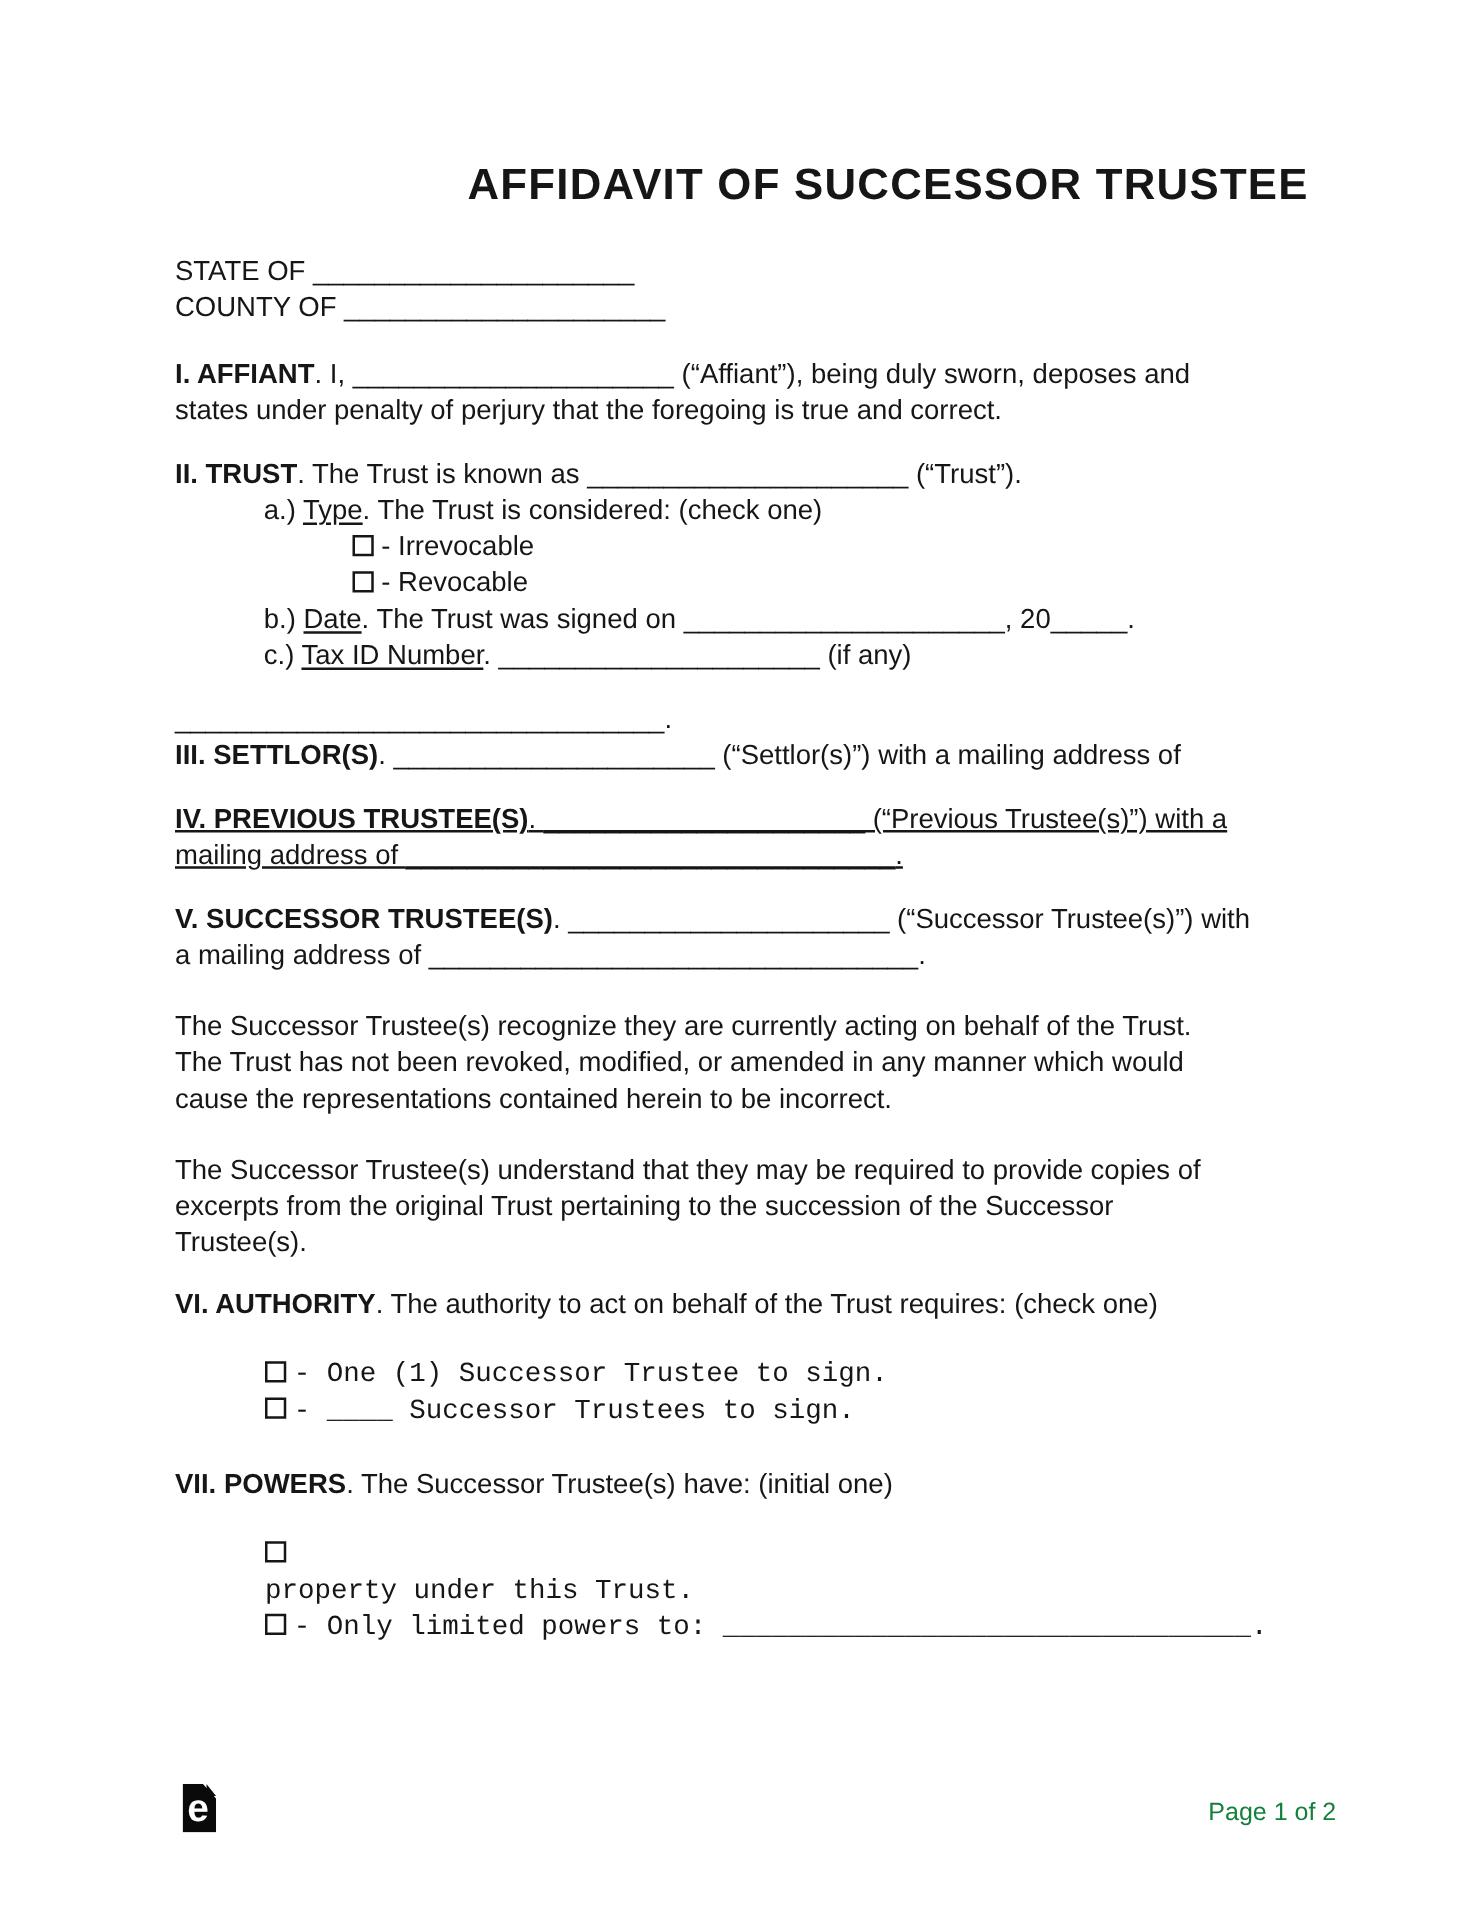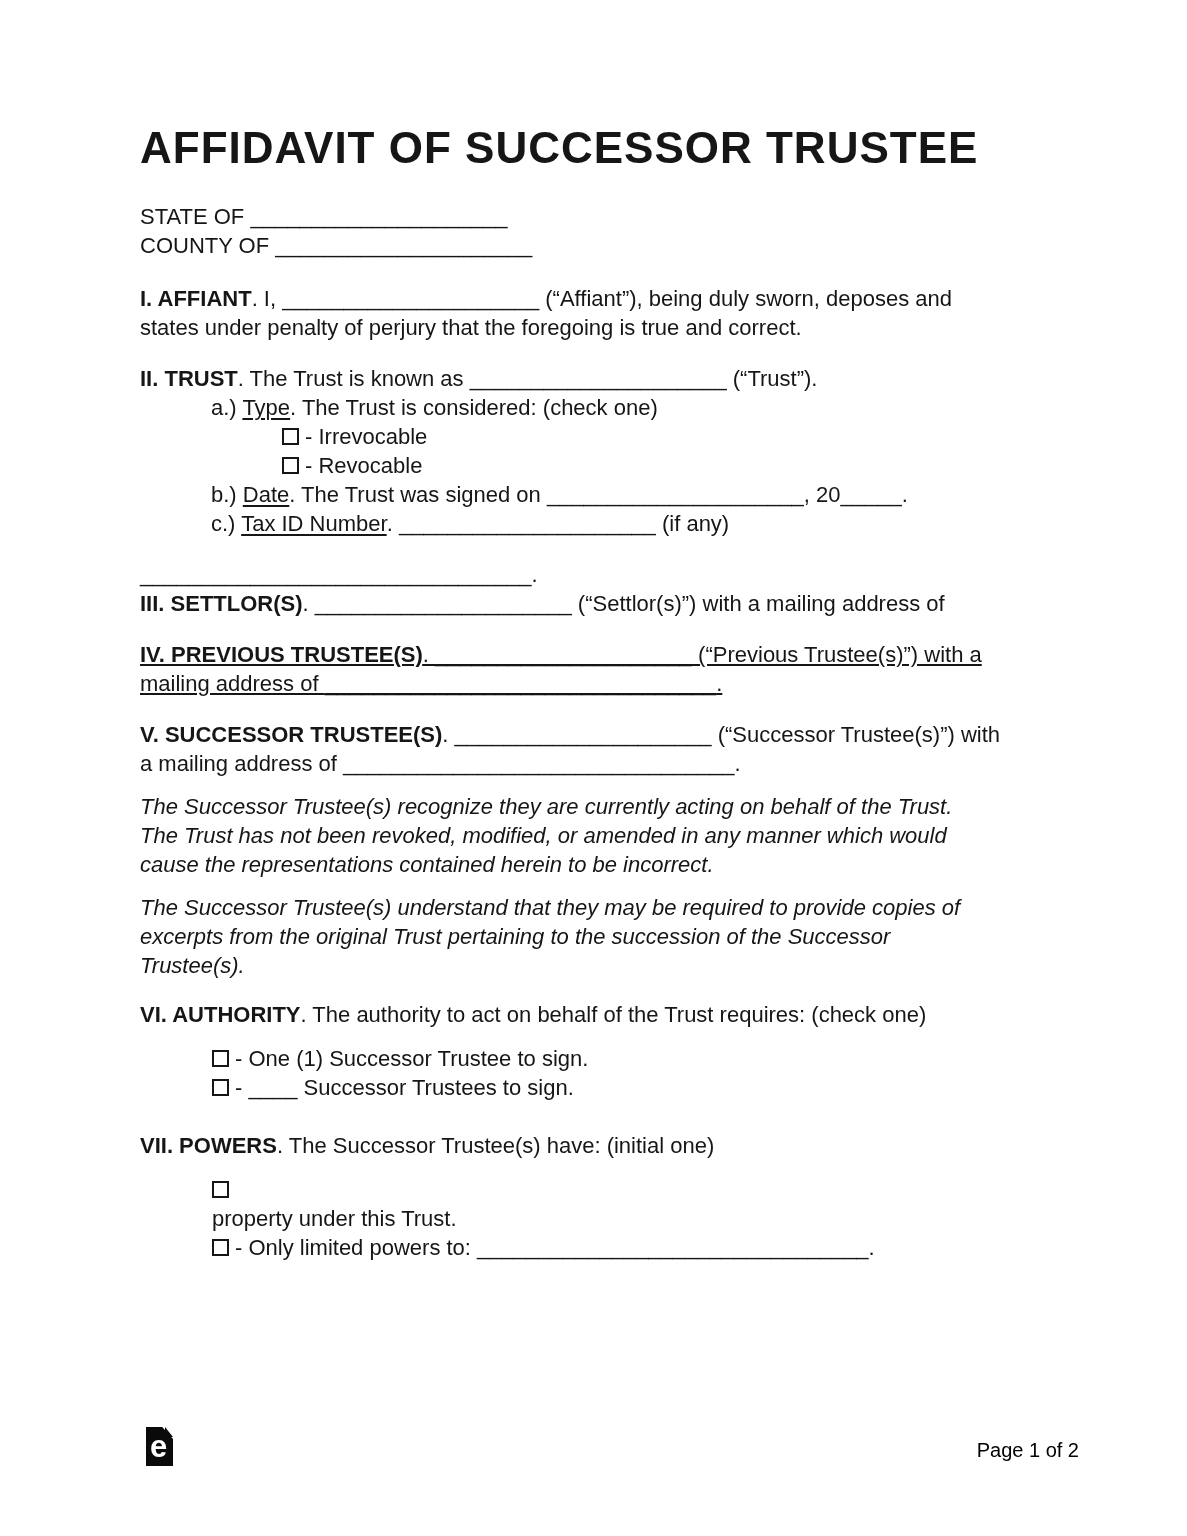--- a/index.html
+++ b/index.html
@@ -15,37 +15,37 @@
     color: #161616;
     box-sizing: border-box;
   }
   .content {
     padding: 128px 140px 0 140px;
     width: 907px;
     box-sizing: content-box;
   }
   .title {
     margin: 0;
-    font-size: 44px;
+    font-size: 35px;
     line-height: 40px;
     font-weight: 700;
     letter-spacing: 1px;
-    text-align: left;
+    text-align: right;
     white-space: nowrap;
   }
   .jurisdiction { margin-top: 34px; }
   .sec-affiant   { margin-top: 24px; }
   .sec-trust     { margin-top: 22px; }
   .sec-settlor   { margin-top: 22px; }
   .sec-previous  { margin-top: 22px; text-decoration: underline; }
   .sec-successor { margin-top: 22px; }
-  .para          { margin-top: 14px; font-style: italic; }
+  .para          { margin-top: 28px; }
   .sec-authority { margin-top: 20px; }
   .sec-powers    { margin-top: 29px; }
-  .opt-group     { margin-top: 15px; }
+  .opt-group     { margin-top: 28px; font-family: Liberation Mono, monospace; }
   .b { font-weight: 700; }
   .u { text-decoration: underline; text-underline-offset: 2.5px; text-decoration-thickness: 1.5px; }
   .sub  { padding-left: 71px; }
   .opt1 { padding-left: 72px; }
   .opt2 { padding-left: 142px; }
   .cb {
     display: inline-block;
     width: 13px;
     height: 13px;
     border: 2px solid #161616;
@@ -86,24 +86,24 @@
     bottom: 4px;
     text-align: center;
     color: #ffffff;
     font-weight: 700;
     font-size: 31px;
     line-height: 31px;
   }
   .page-num {
     position: absolute;
     top: 1437px;
-    right: 108px;
+    right: 118px;
     font-size: 20px;
     line-height: 26px;
-    color: #000000;
+    color: #15803d;
   }
 </style>
 </head>
 <body>
 
 <div class="page">
   <div class="content">
 
     <h1 class="title">AFFIDAVIT OF SUCCESSOR TRUSTEE</h1>
 

